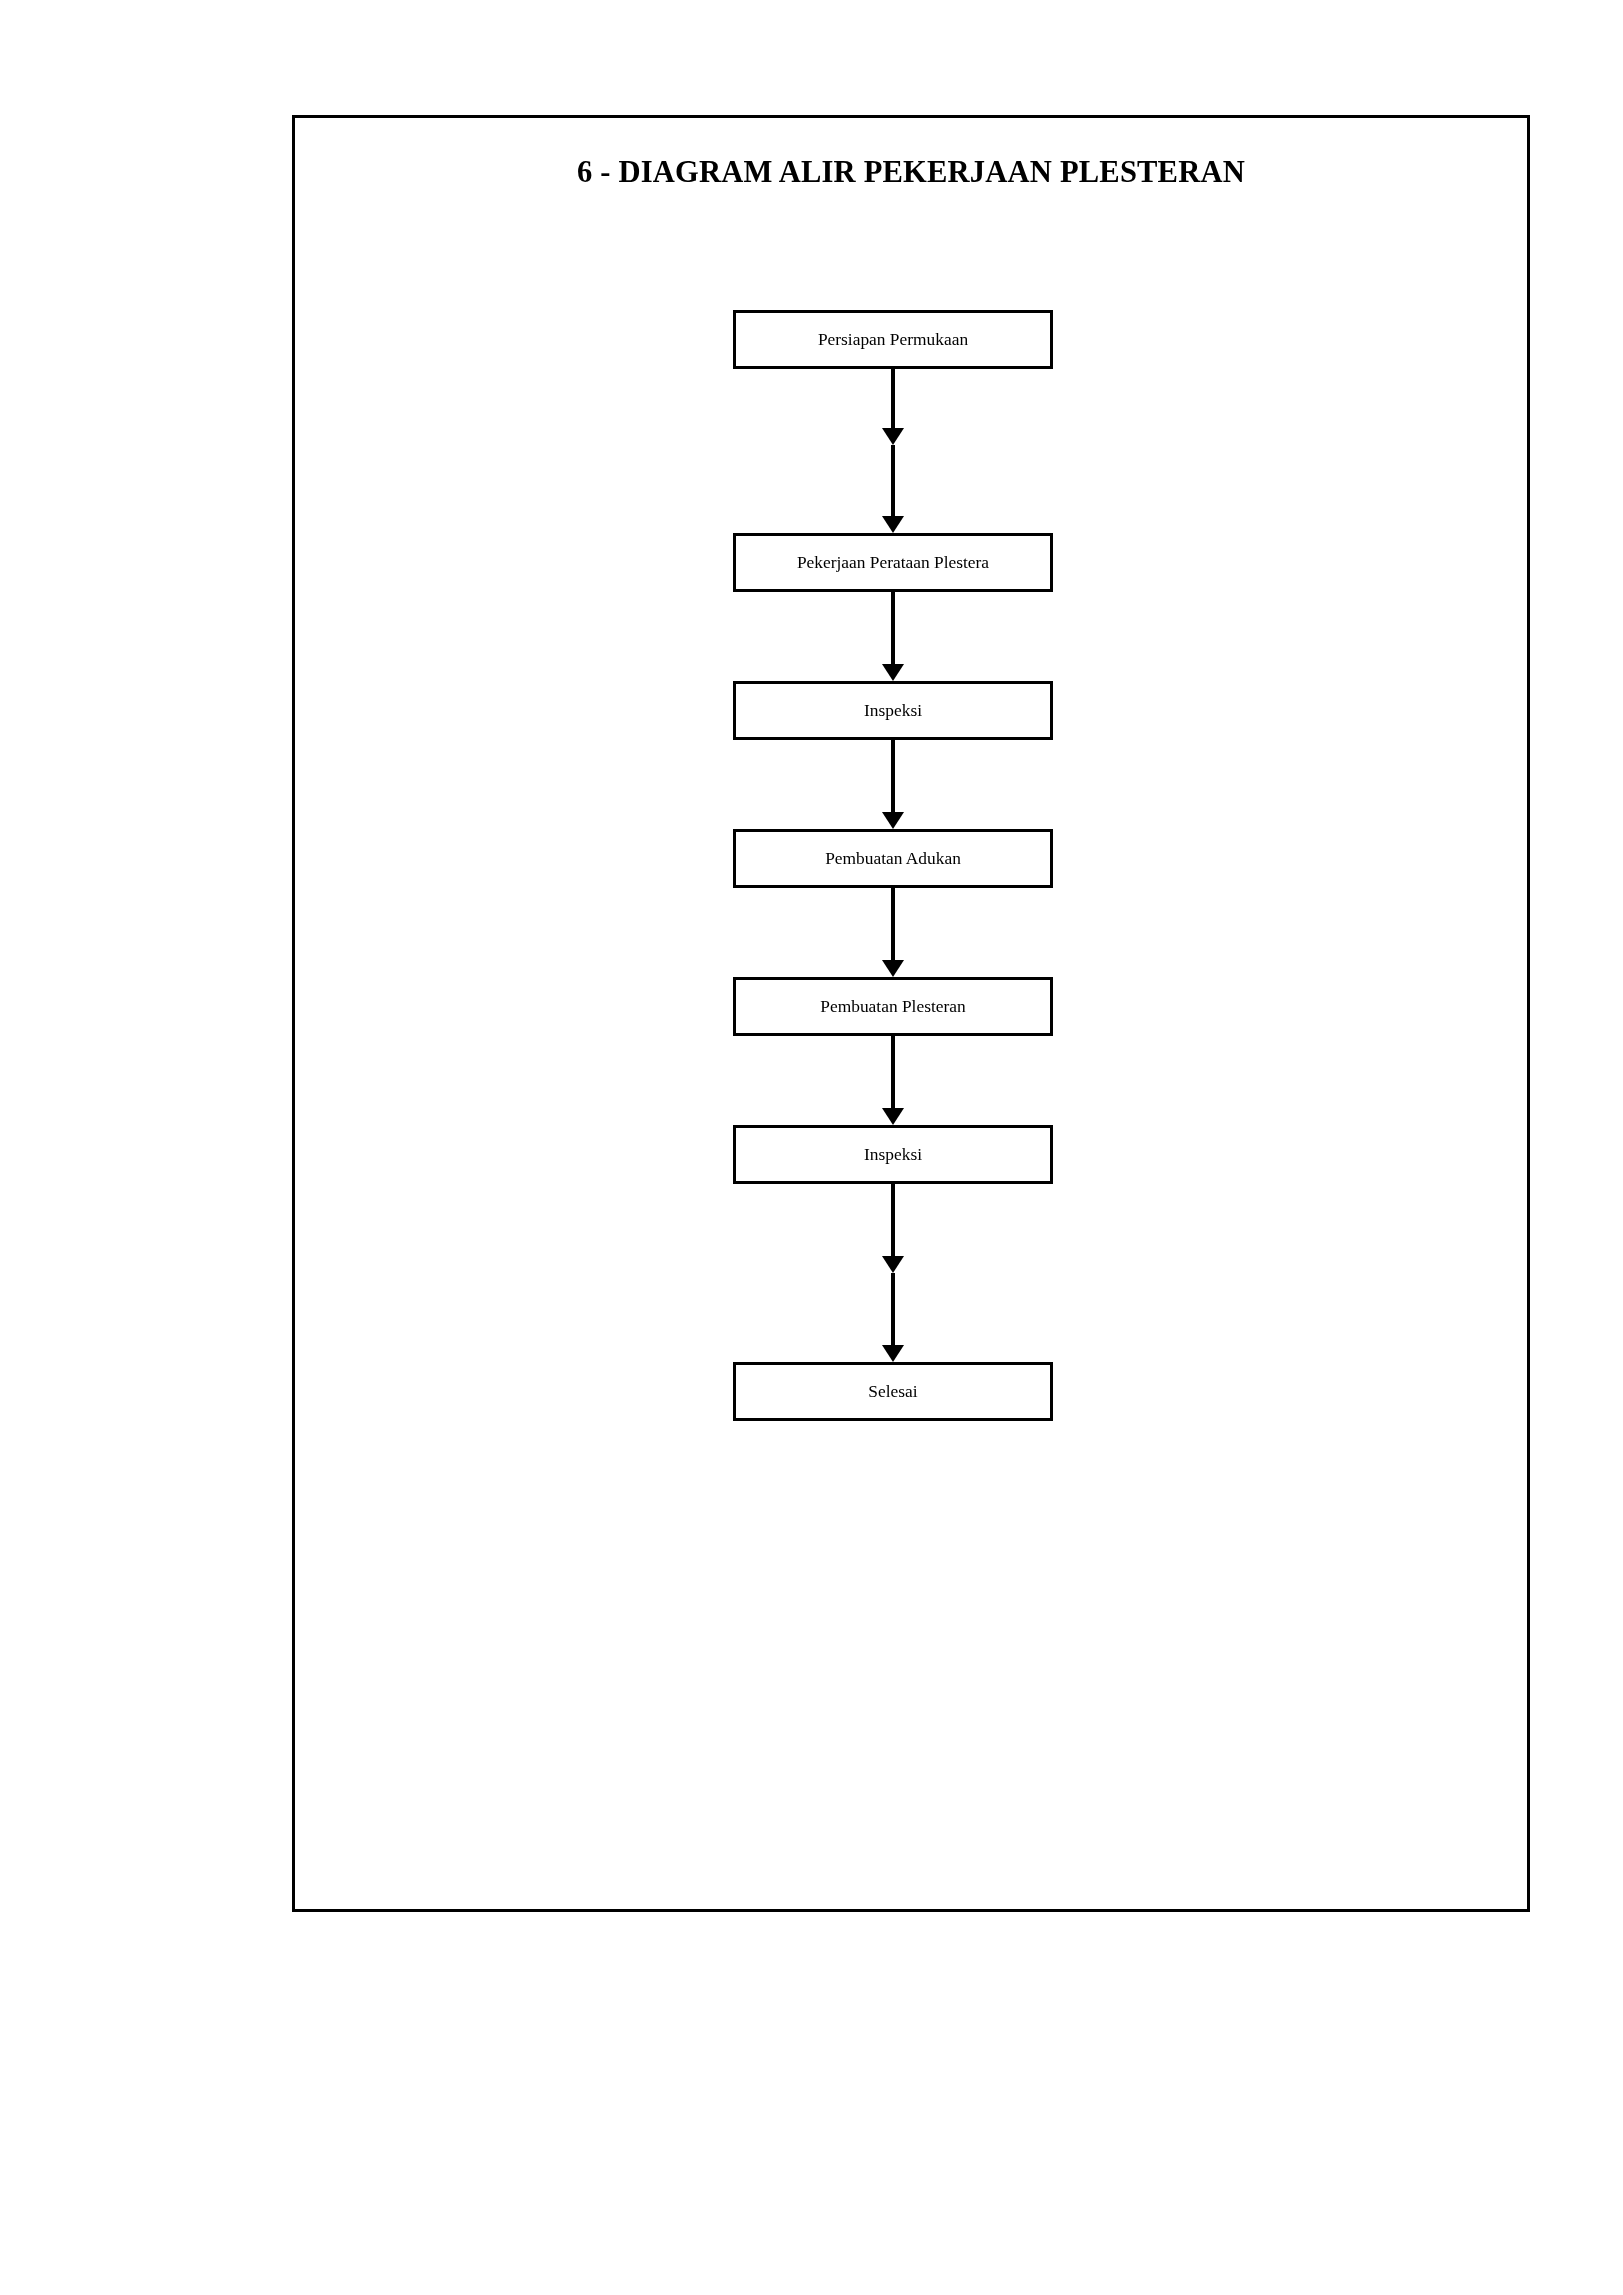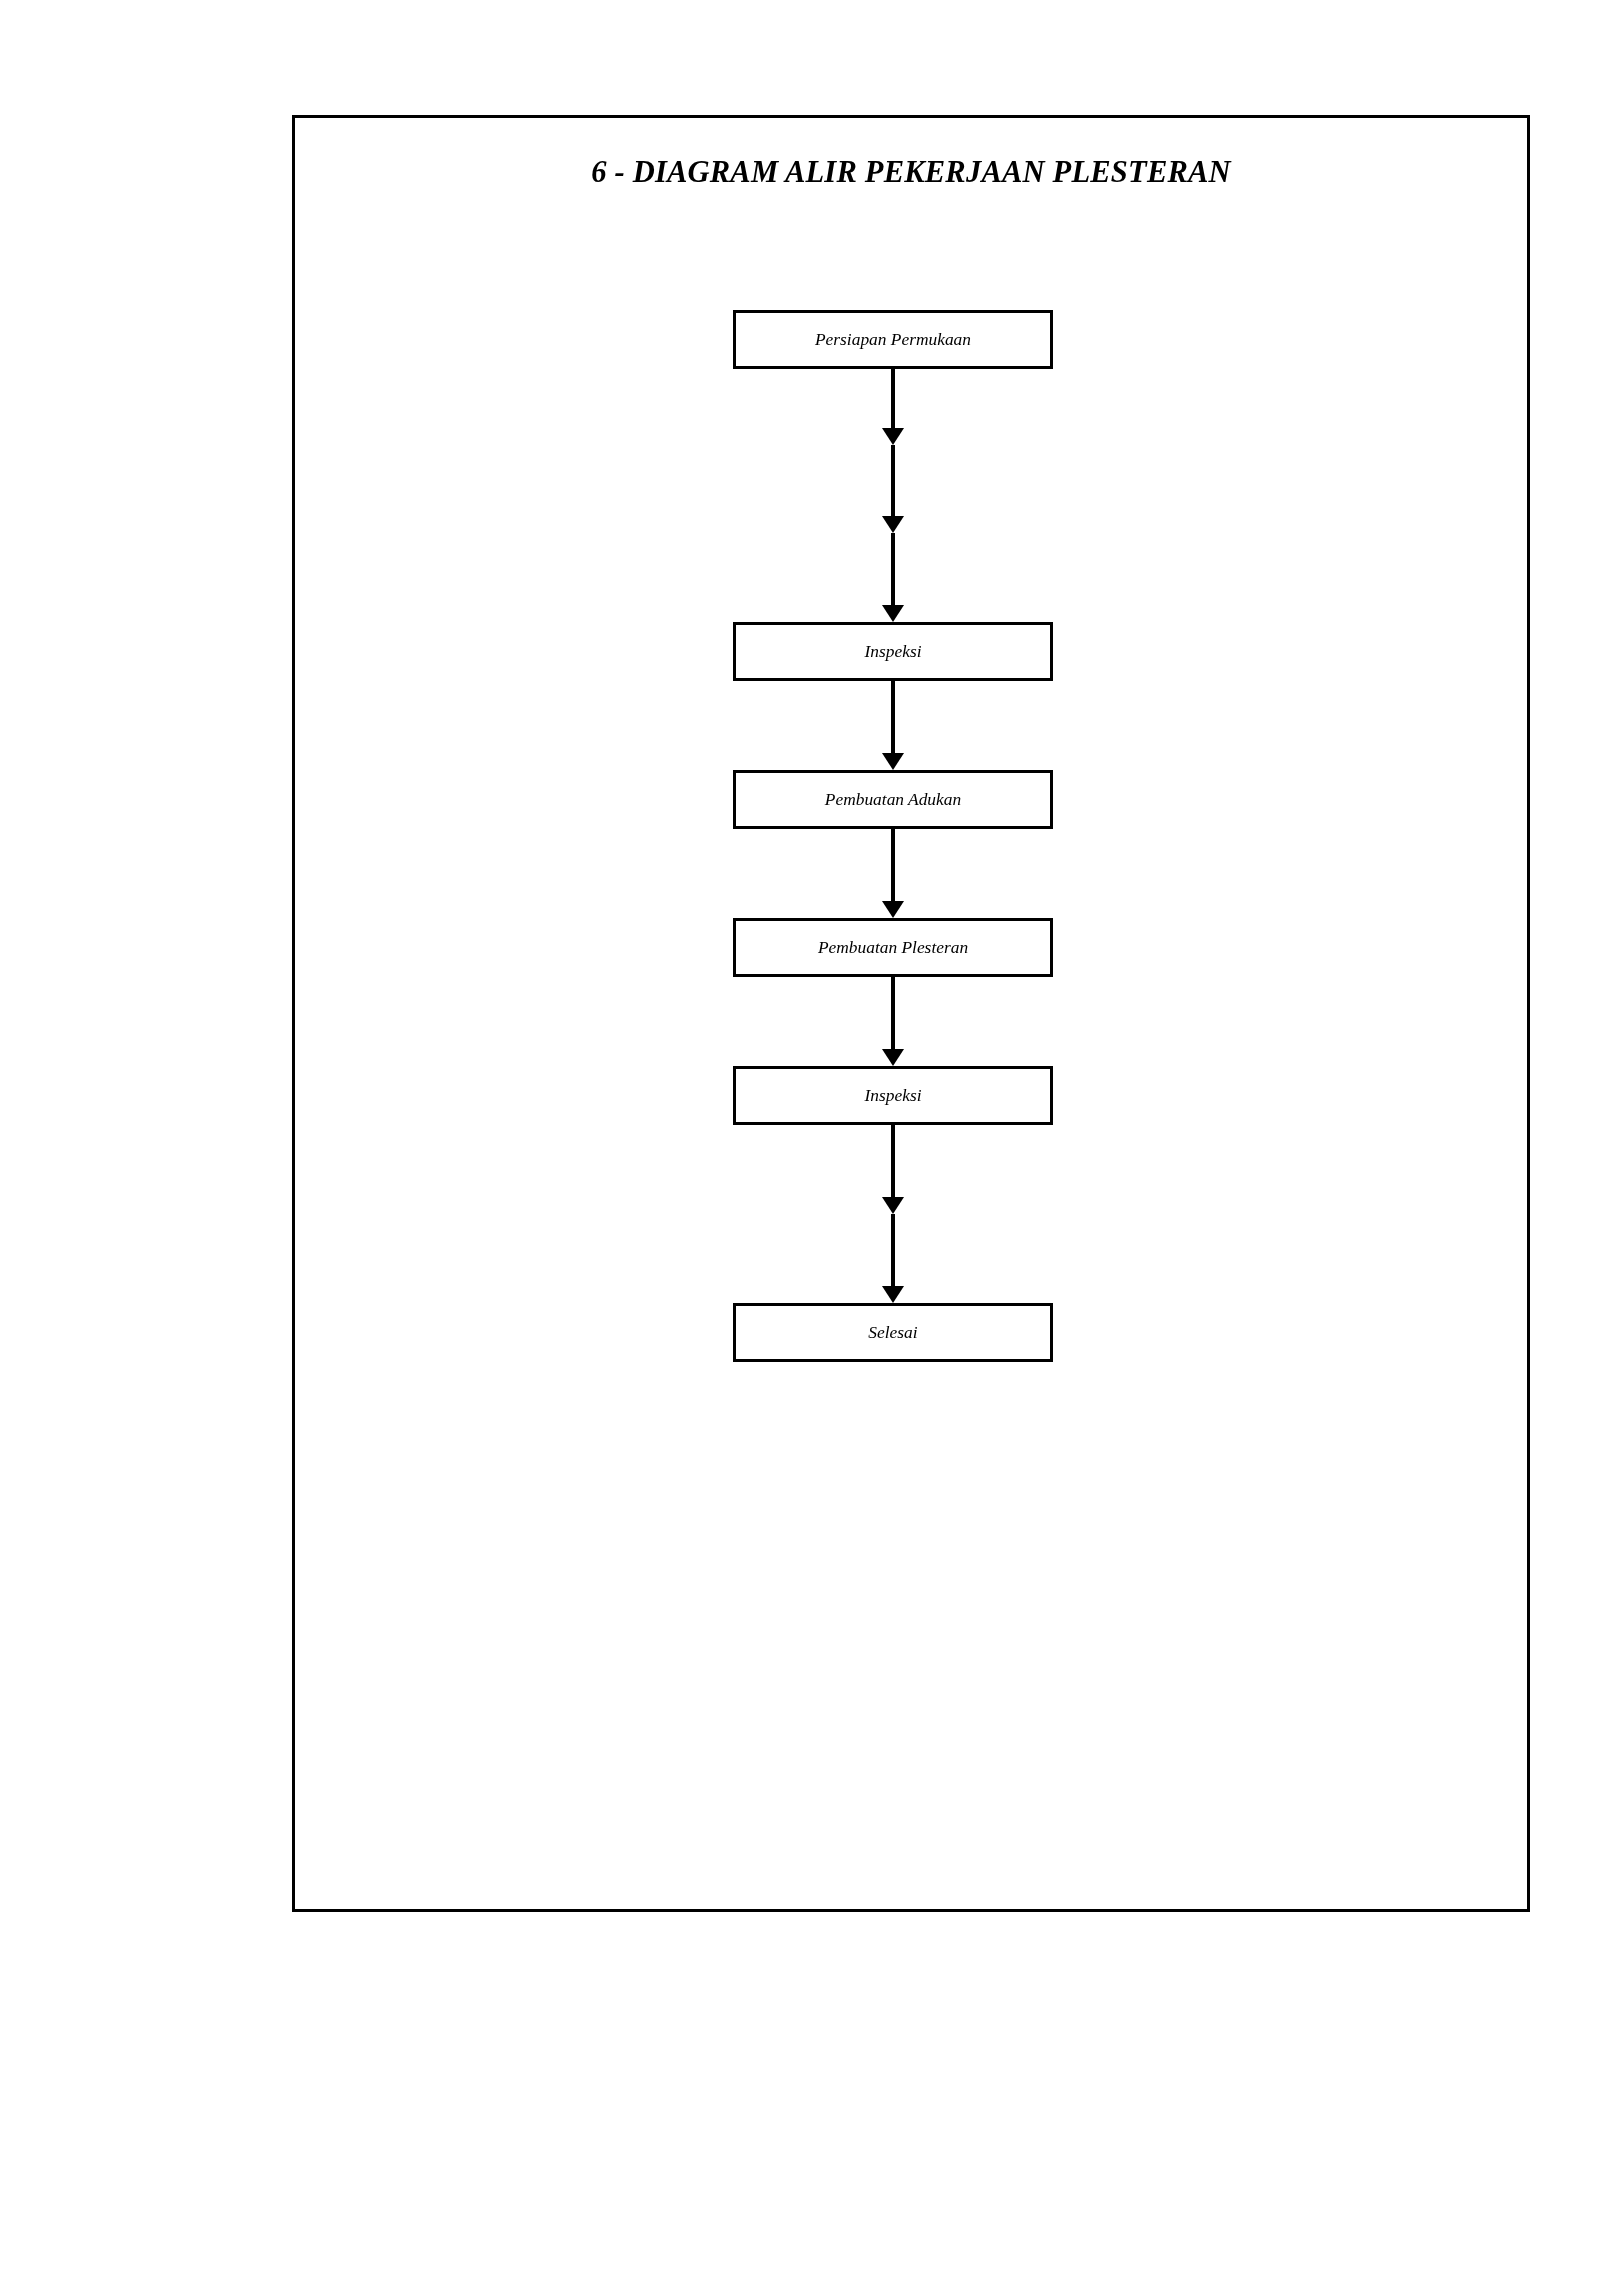--- a/index.html
+++ b/index.html
@@ -19,21 +19,20 @@
   
   #page-sheet {
     position: absolute;
     left: 292px;
     top: 115px;
     width: 1238px;
     height: 1797px;
     border: 3.2px solid #000000;
     box-sizing: border-box;
     background: #ffffff;
-    font-style: italic;
   }
 
   
   #doc-title {
     position: absolute;
     left: 0;
     top: 34px;
     width: 100%;
     text-align: center;
     font-family: "Liberation Serif", "DejaVu Serif", serif;
@@ -133,20 +132,23 @@
       <span class="arrow-shaft"></span>
       <span class="arrow-head"></span>
     </div>
 
 
     <div class="flow-arrow gap-b">
       <span class="arrow-shaft"></span>
       <span class="arrow-head"></span>
     </div>
 
+    <div class="flow-node node-h1">
+      <span class="node-label">Pekerjaan Perataan Plestera</span>
+    </div>
 
     <div class="flow-arrow gap-c">
       <span class="arrow-shaft"></span>
       <span class="arrow-head"></span>
     </div>
 
     <div class="flow-node node-h1">
       <span class="node-label">Inspeksi</span>
     </div>
 

